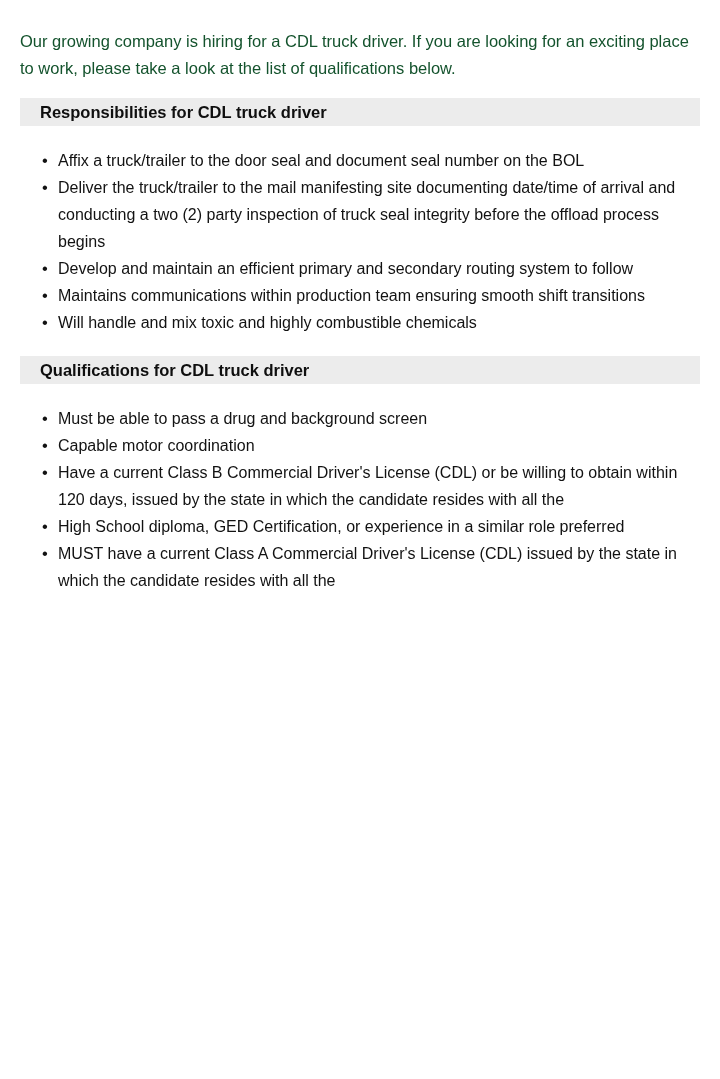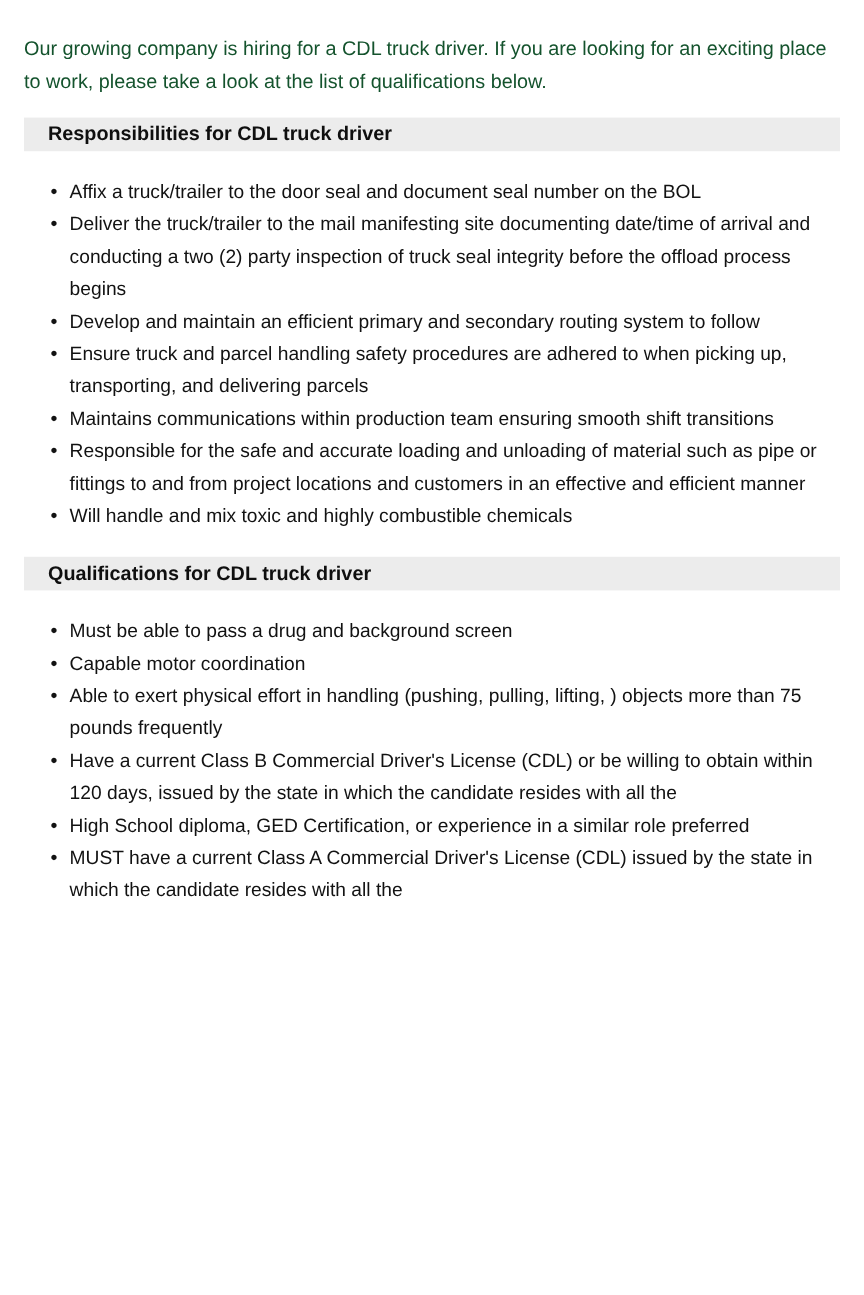--- a/index.html
+++ b/index.html
@@ -73,34 +73,31 @@
   <p class="intro">Our growing company is hiring for a CDL truck driver. If you are looking for an exciting place to work, please take a look at the list of qualifications below.</p>
 
   <section>
     <div class="section-header">
       <span>Responsibilities for CDL truck driver</span>
     </div>
     <ul class="bullet-list">
       <li>Affix a truck/trailer to the door seal and document seal number on the BOL</li>
       <li>Deliver the truck/trailer to the mail manifesting site documenting date/time of arrival and conducting a two (2) party inspection of truck seal integrity before the offload process begins</li>
       <li>Develop and maintain an efficient primary and secondary routing system to follow</li>
-      <li>Ensure truck and parcel handling safety procedures are adhered to when picking up, transporting, and delivering parcels</li>
       <li>Maintains communications within production team ensuring smooth shift transitions</li>
-      <li>Responsible for the safe and accurate loading and unloading of material such as pipe or fittings to and from project locations and customers in an effective and efficient manner</li>
       <li>Will handle and mix toxic and highly combustible chemicals</li>
     </ul>
   </section>
 
   <section>
     <div class="section-header">
       <span>Qualifications for CDL truck driver</span>
     </div>
     <ul class="bullet-list">
       <li>Must be able to pass a drug and background screen</li>
       <li>Capable motor coordination</li>
-      <li>Able to exert physical effort in handling (pushing, pulling, lifting, ) objects more than 75 pounds frequently</li>
       <li>Have a current Class B Commercial Driver's License (CDL) or be willing to obtain within 120 days, issued by the state in which the candidate resides with all the</li>
       <li>High School diploma, GED Certification, or experience in a similar role preferred</li>
       <li>MUST have a current Class A Commercial Driver's License (CDL) issued by the state in which the candidate resides with all the</li>
     </ul>
   </section>
 
 </div>
 
 </body></html>

